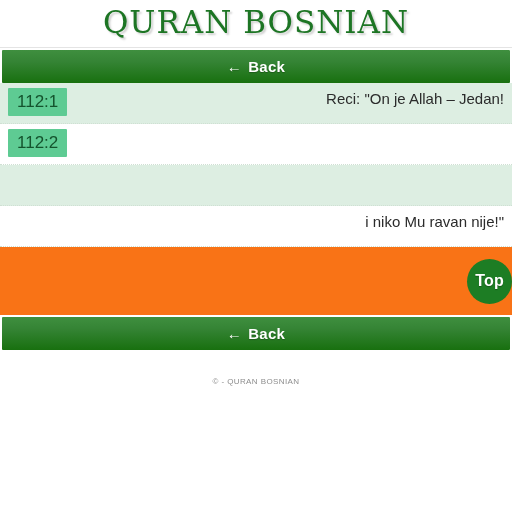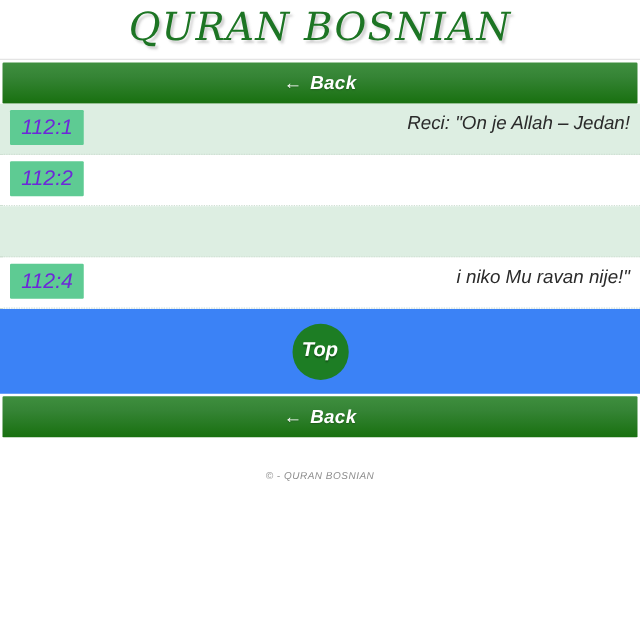--- a/index.html
+++ b/index.html
@@ -12,21 +12,20 @@
     height: 511px;
     font-family: "Liberation Sans", sans-serif;
     overflow: hidden;
   }
 
   .page {
     width: 512px;
     height: 511px;
     position: relative;
     background: #ffffff;
-    font-style: italic;
   }
 
   
   .app-header {
     height: 48px;
     display: flex;
     align-items: center;
     justify-content: center;
     background: #ffffff;
     border-bottom: 1px solid #e4e4e4;
@@ -89,44 +88,44 @@
     background: #ddeee2;
   }
   .verse-row.plain {
     background: #ffffff;
   }
   .verse-ref {
     position: absolute;
     left: 8px;
     top: 5px;
     background: #5ecb93;
-    color: #6d28d9;
+    color: #14532d;
     font-size: 17px;
     line-height: 1;
     padding: 5px 9px 6px 9px;
     border-radius: 1px;
     white-space: nowrap;
   }
   .verse-text {
     width: 100%;
     text-align: right;
     padding: 6px 8px 0 0;
     box-sizing: border-box;
     font-size: 15px;
     color: #2b2b2b;
     line-height: 1.3;
   }
 
   
   .top-section {
     height: 68px;
-    background: #3b82f6;
-    display: flex;
-    align-items: center;
-    justify-content: center;
+    background: #f97316;
+    display: flex;
+    align-items: center;
+    justify-content: flex-end;
   }
   .top-button {
     width: 45px;
     height: 45px;
     border-radius: 50%;
     background: #1d7d24;
     display: flex;
     align-items: center;
     justify-content: center;
     cursor: pointer;
@@ -180,21 +179,20 @@
     </div>
 
     <div class="verse-row plain">
       <div class="verse-ref">112:2</div>
     </div>
 
     <div class="verse-row alt">
     </div>
 
     <div class="verse-row plain">
-      <div class="verse-ref">112:4</div>
       <div class="verse-text">i niko Mu ravan nije!"</div>
     </div>
 
   </div>
 
   <div class="top-section">
     <div class="top-button">
       <span class="top-button-label">Top</span>
     </div>
   </div>

